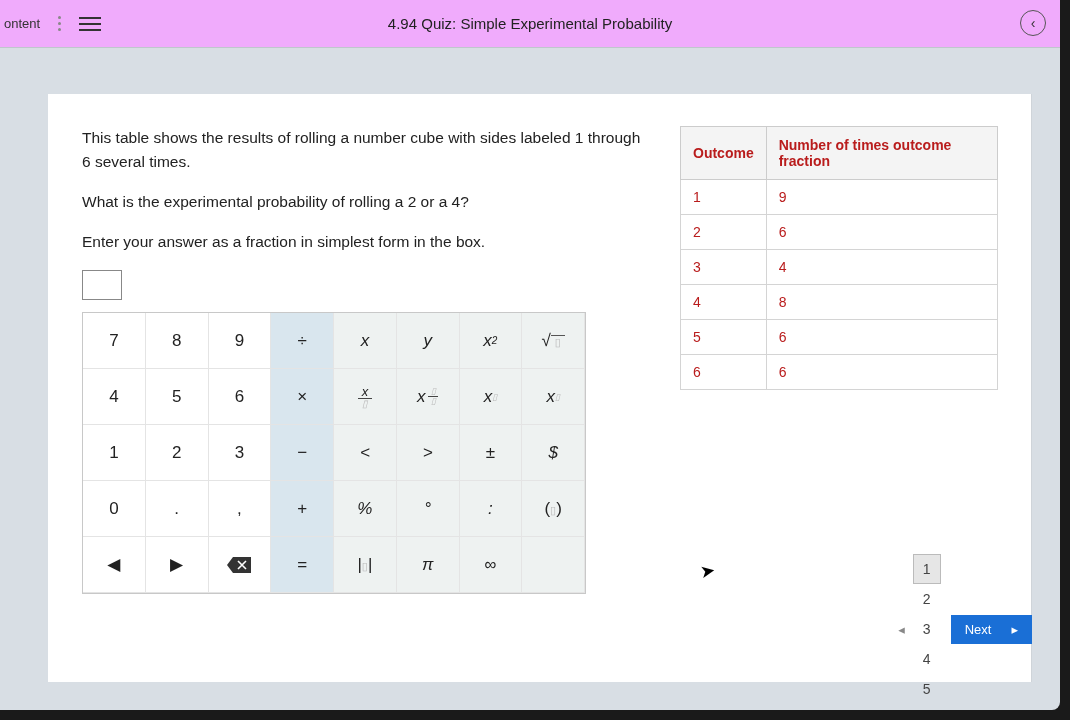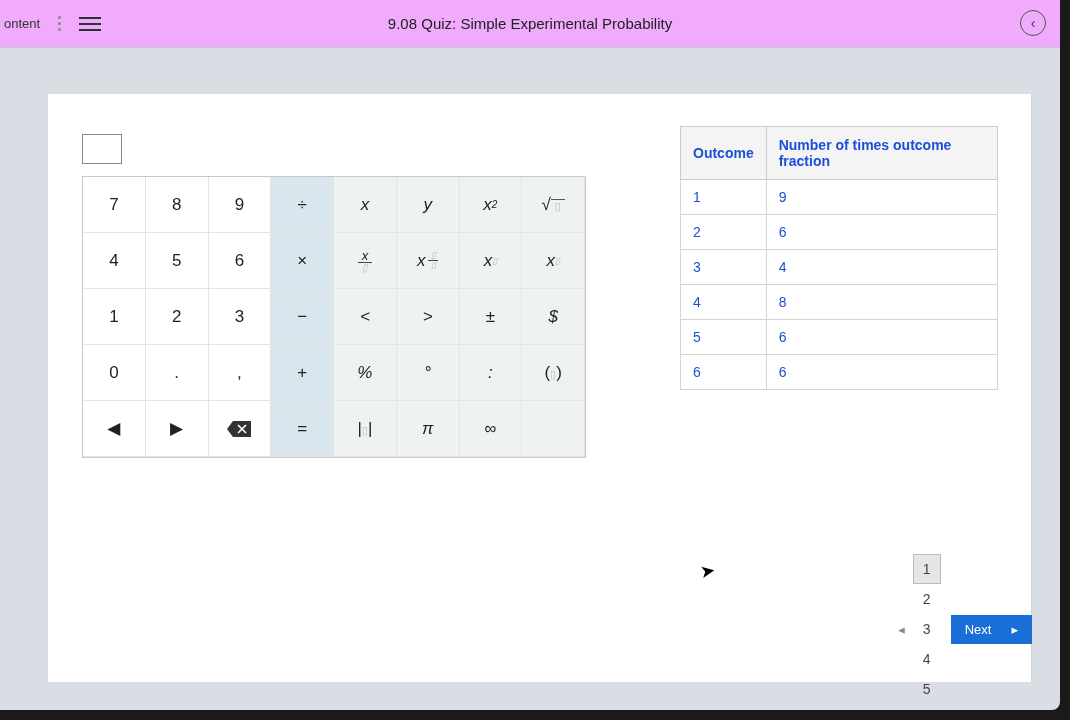--- a/index.html
+++ b/index.html
@@ -87,21 +87,21 @@
     border-right:1px solid #e4e4e4;
     border-bottom:1px solid #e4e4e4;
     font-style: italic;
     background:#fff;
   }
   .key.num { font-style:normal; }
   .key.op { background:#d9e6ee; font-style:normal;}
   .key.sym { background:#eef2f1;}
   .key svg { pointer-events:none; }
   
-  table.data { border-collapse:collapse; width:100%; font-size:14px; color:#1d4ed8;padding-left:28px;}
+  table.data { border-collapse:collapse; width:100%; font-size:14px; color:#b91c1c;padding-left:28px;}
   table.data th { background:#f4f4f4; text-align:left; padding:10px 12px; border:1px solid #ccc; font-weight:600;}
   table.data td { padding:9px 12px; border:1px solid #d4d4d4;}
   
   .pager {
     position:absolute;
     right:28px; bottom:6px;
     display:flex; align-items:center; gap:2px;
     font-size:14px;
   }
   .pager .pg {
@@ -133,29 +133,34 @@
           <span></span>
           <span></span>
           <span></span>
         </div>
       <div class="hamburger">
           <span></span>
           <span></span>
           <span></span>
         </div>
     </div>
-    <div class="quiz-title">9.08 Quiz: Simple Experimental Probability</div>
+    <div class="quiz-title">4.94 Quiz: Simple Experimental Probability</div>
     <div class="back-circle">
       <span>‹</span>
     </div>
   </div>
 
   <div class="card">
     <div class="columns">
       <div class="leftcol">
+        <div class="prompt">
+          <p>This table shows the results of rolling a number cube with sides labeled 1 through 6 several times.</p>
+          <p>What is the experimental probability of rolling a 2 or a 4?</p>
+          <p>Enter your answer as a fraction in simplest form in the box.</p>
+        </div>
         <div class="answer-box"></div>
 
         <div class="keypad" id="keypad">
             <div class="key num" style="font-style: normal;">7</div>
             <div class="key num" style="font-style: normal;">8</div>
             <div class="key num" style="font-style: normal;">9</div>
             <div class="key op">÷</div>
             <div class="key sym">x</div>
             <div class="key sym">y</div>
             <div class="key sym">

